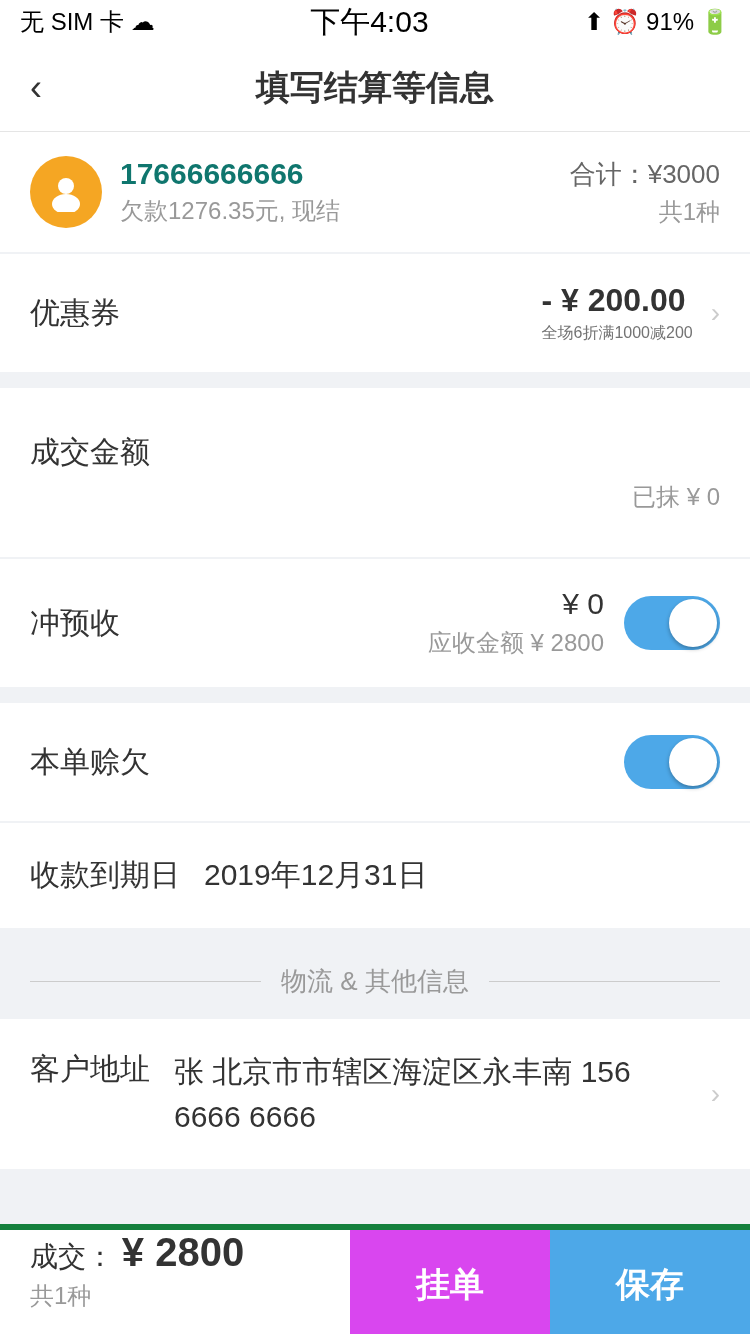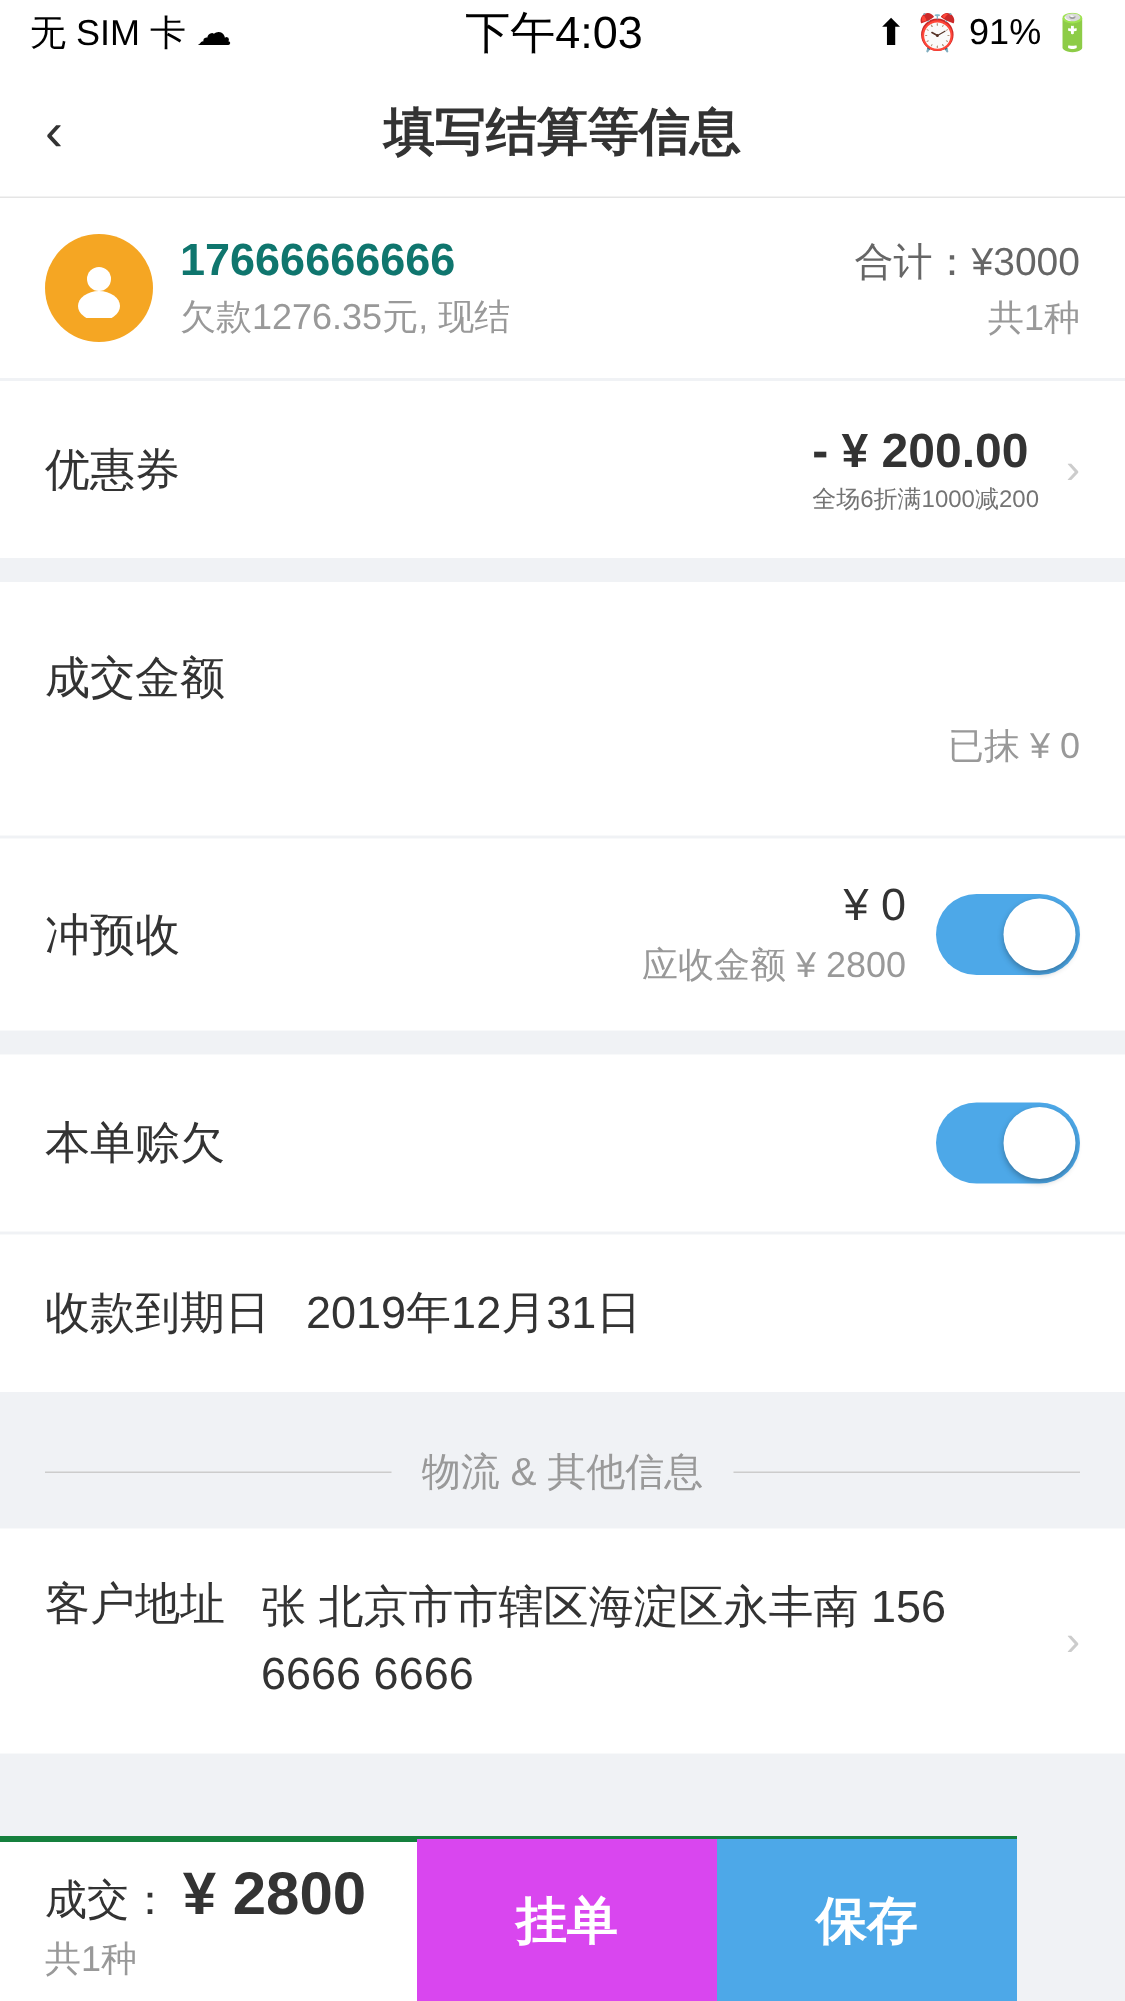--- a/index.html
+++ b/index.html
@@ -213,26 +213,26 @@
       background: #f0f2f5;
       flex: 1;
       min-height: 200px;
     }
 
     
     .bottom-bar {
       position: fixed;
       bottom: 0;
       left: 0;
-      width: 678px;
+      width: 750px;
       height: 110px;
       background: #fff;
       display: flex;
-      align-items: center;
-      border-top: 4px solid #15803d;
+      align-items: flex-start;
+      border-top: 6px solid #15803d;
     }
     .bottom-summary {
       flex: 1;
       padding: 0 30px;
     }
     .bottom-deal { font-size: 28px; color: #333; }
     .bottom-amount { font-size: 40px; font-weight: 700; color: #333; display: inline; }
     .bottom-count { font-size: 24px; color: #999; margin-top: 4px; }
     .btn-hang {
       width: 200px;

